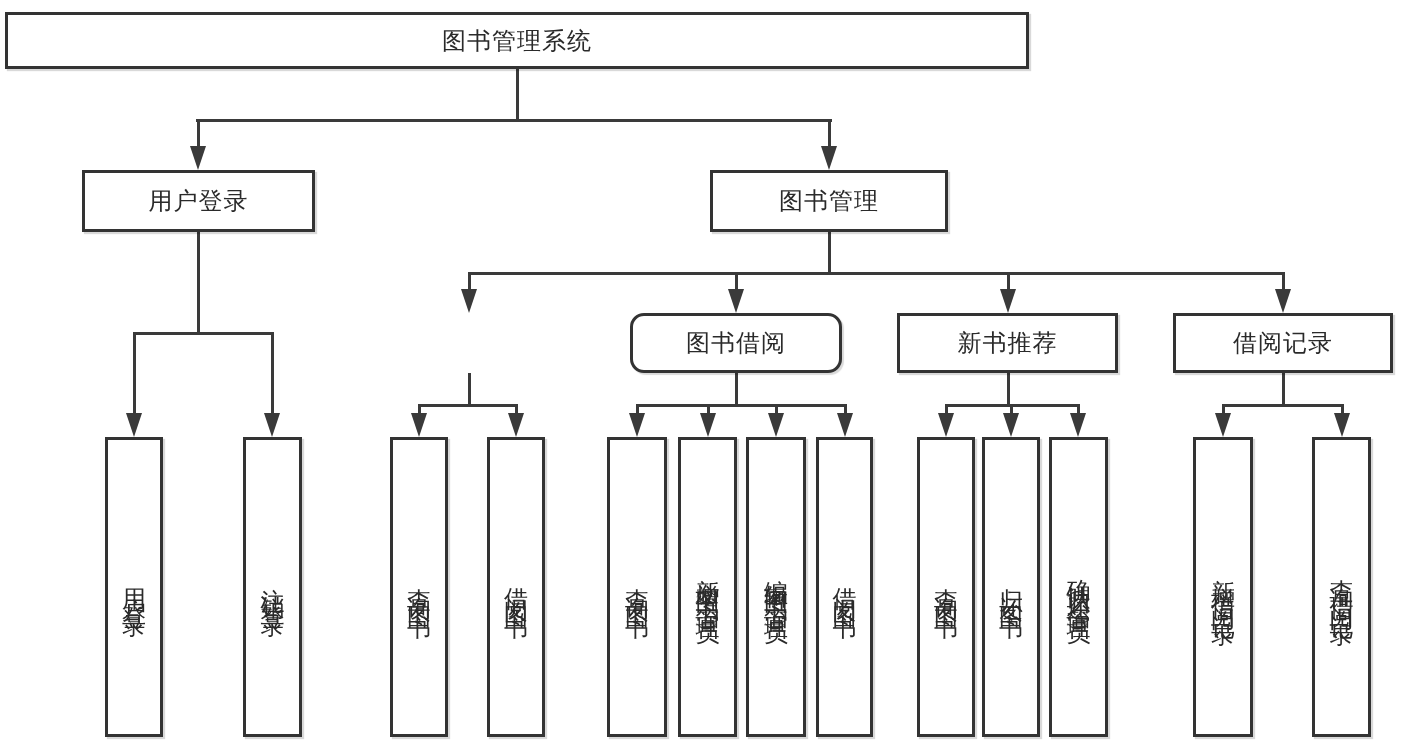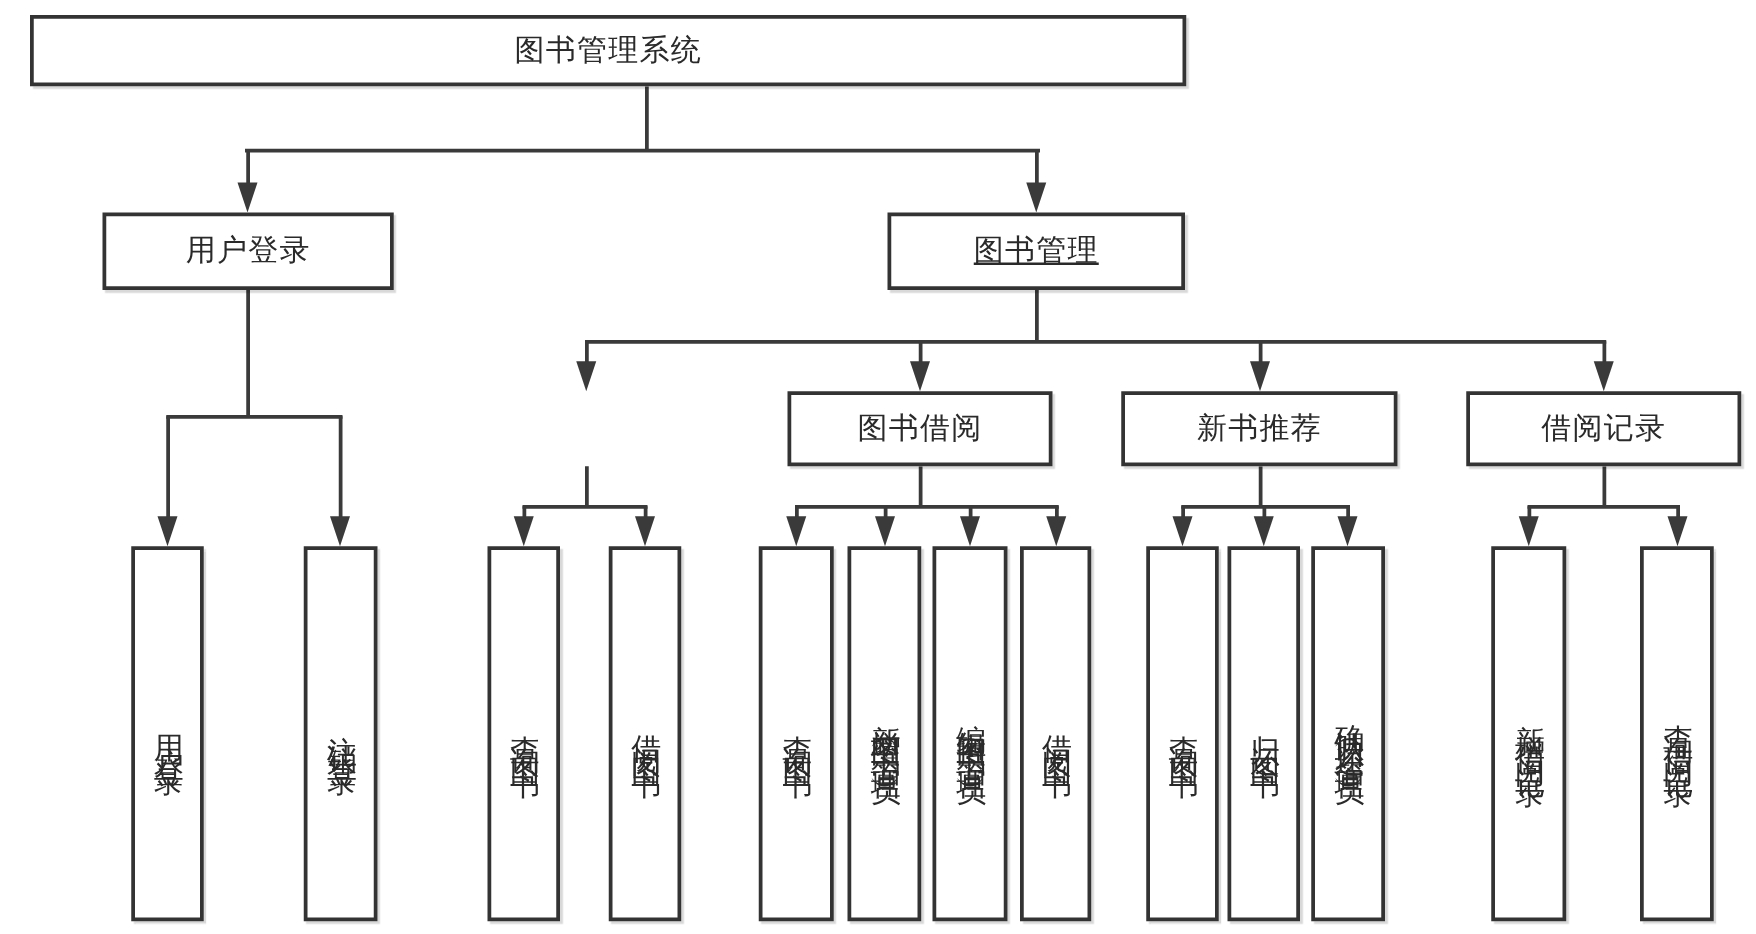--- a/index.html
+++ b/index.html
@@ -54,25 +54,25 @@
     right:9px;
     top:711px;
     font-size:23px;
     letter-spacing:1px;
     color:#a2a2a2;
     opacity:0.85;
     z-index:3;
     white-space:nowrap;
   }
   
-  #n-root{left:24px;top:12px;width:925px;height:57px;}
+  #n-root{left:5px;top:12px;width:1024px;height:57px;}
   #n-user-login{left:82px;top:170px;width:233px;height:62px;}
-  #n-book-mgmt{left:710px;top:170px;width:238px;height:62px;text-decoration:underline;}
+  #n-book-mgmt{left:710px;top:170px;width:238px;height:62px;}
   #n-new-book-rec{left:363px;top:313px;width:212px;height:60px;}
-  #n-book-borrow{left:630px;top:313px;width:212px;height:60px;}
+  #n-book-borrow{left:630px;top:313px;width:212px;height:60px;border-radius:14px;}
   #n-current-borrow{left:897px;top:313px;width:221px;height:60px;}
   #n-borrow-records{left:1173px;top:313px;width:220px;height:60px;}
   #n-login{left:105px;top:437px;width:58px;height:300px;}
   #n-logout{left:243px;top:437px;width:59px;height:300px;}
   #n-query-books-rec{left:390px;top:437px;width:58px;height:300px;}
   #n-borrow-books-rec{left:487px;top:437px;width:58px;height:300px;}
   #n-query-books-borrow{left:607px;top:437px;width:60px;height:300px;}
   #n-add-book-admin{left:678px;top:437px;width:59px;height:300px;}
   #n-edit-book-admin{left:746px;top:437px;width:60px;height:300px;}
   #n-borrow-books-borrow{left:816px;top:437px;width:57px;height:300px;}

